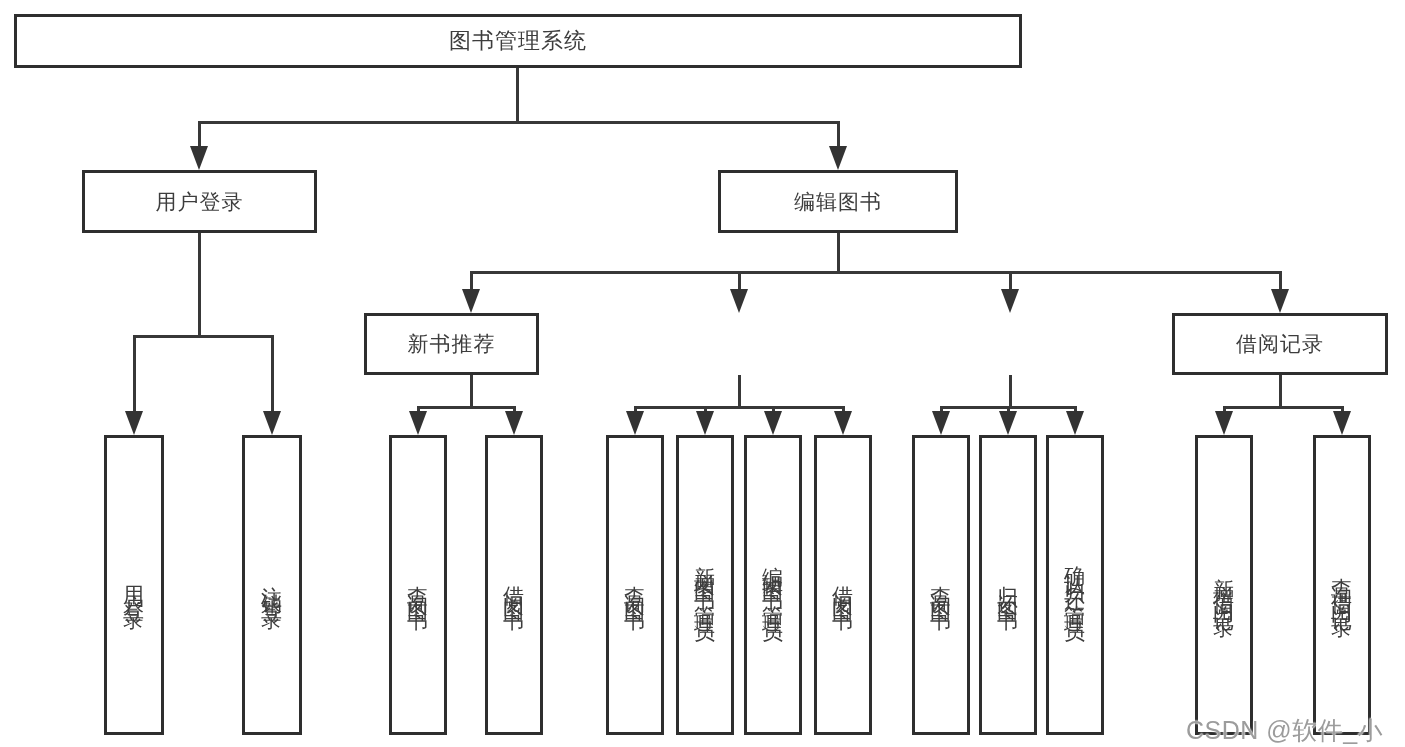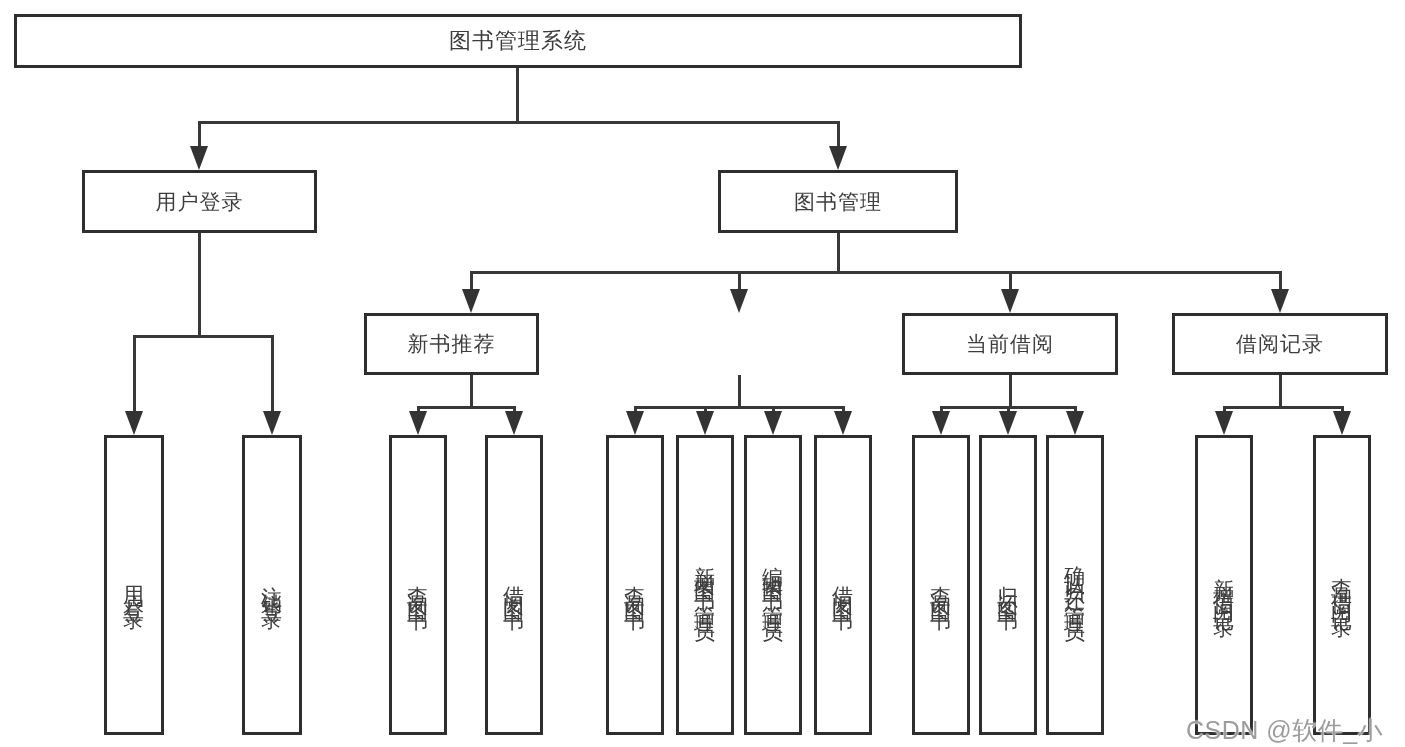--- a/index.html
+++ b/index.html
@@ -99,28 +99,25 @@
   <div class="ar" style="left:1333px;top:411px;"></div>
 
   <div class="b title" style="left:14px;top:14px;width:1008px;height:54px;">
     <span>图书管理系统</span>
   </div>
 
   <div class="b" style="left:82px;top:170px;width:235px;height:63px;">
     <span>用户登录</span>
   </div>
   <div class="b" style="left:718px;top:170px;width:240px;height:63px;">
-    <span>图书管理</span>
+    <span>编辑图书</span>
   </div>
 
   <div class="b" style="left:364px;top:313px;width:175px;height:62px;">
     <span>新书推荐</span>
-  </div>
-  <div class="b" style="left:902px;top:313px;width:216px;height:62px;">
-    <span>当前借阅</span>
   </div>
   <div class="b" style="left:1172px;top:313px;width:216px;height:62px;">
     <span>借阅记录</span>
   </div>
 
   <div class="b vb" style="left:104px;top:435px;width:60px;height:300px;">
     <span class="vtext">用户登录</span>
   </div>
   <div class="b vb" style="left:242px;top:435px;width:60px;height:300px;">
     <span class="vtext">注销登录</span>

